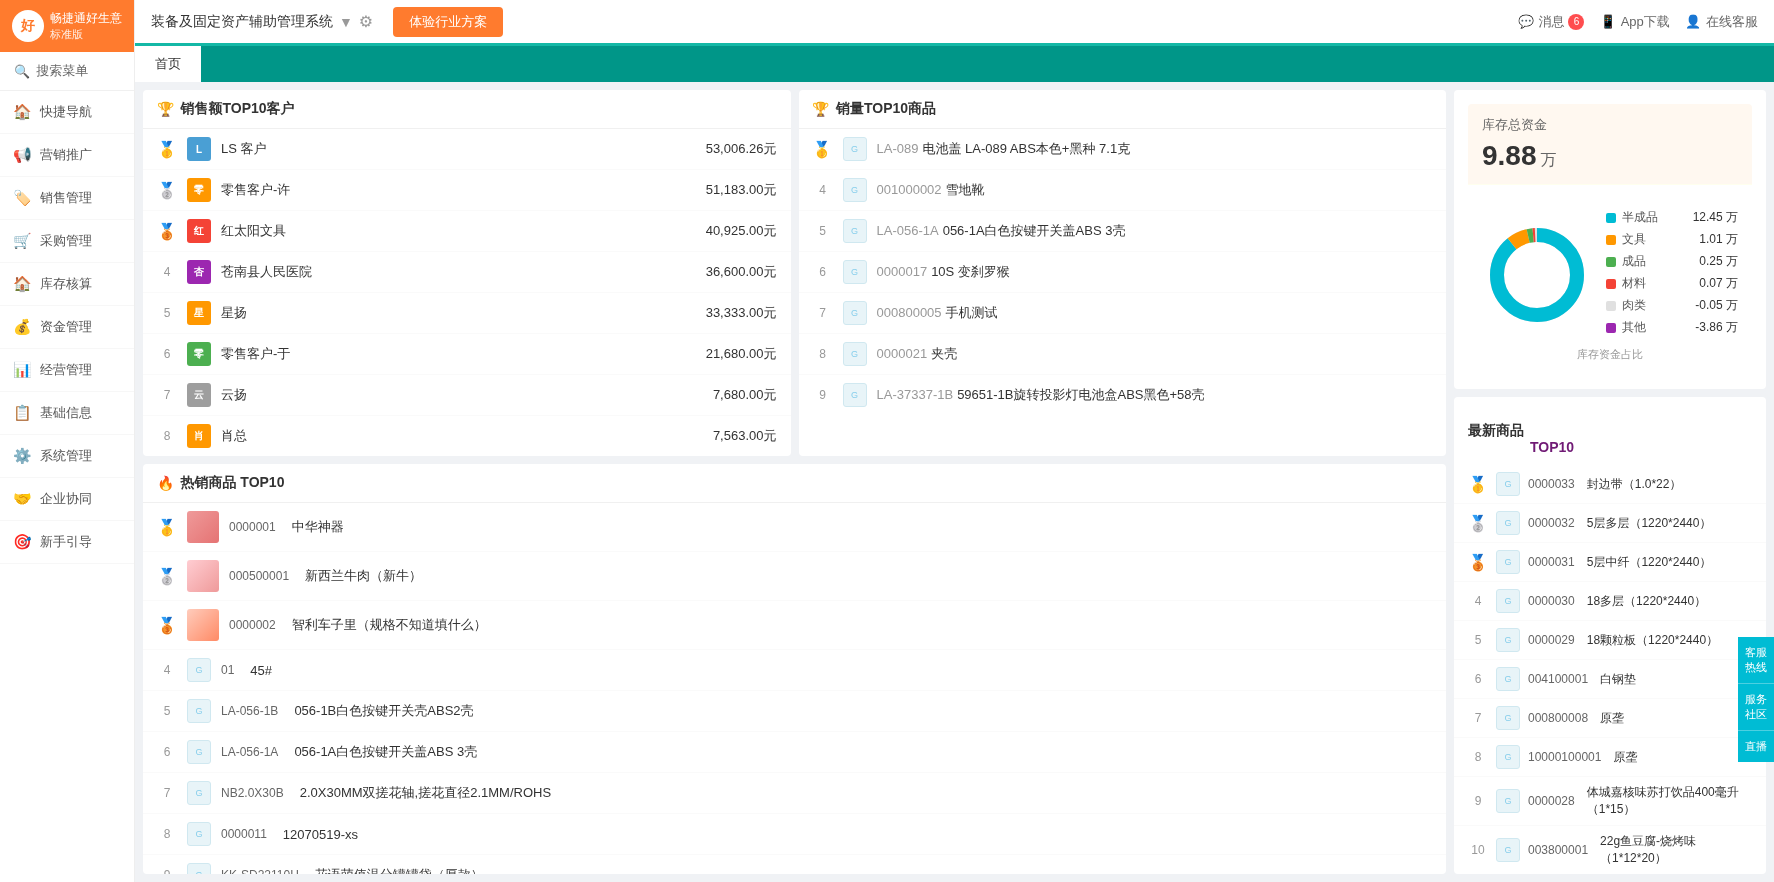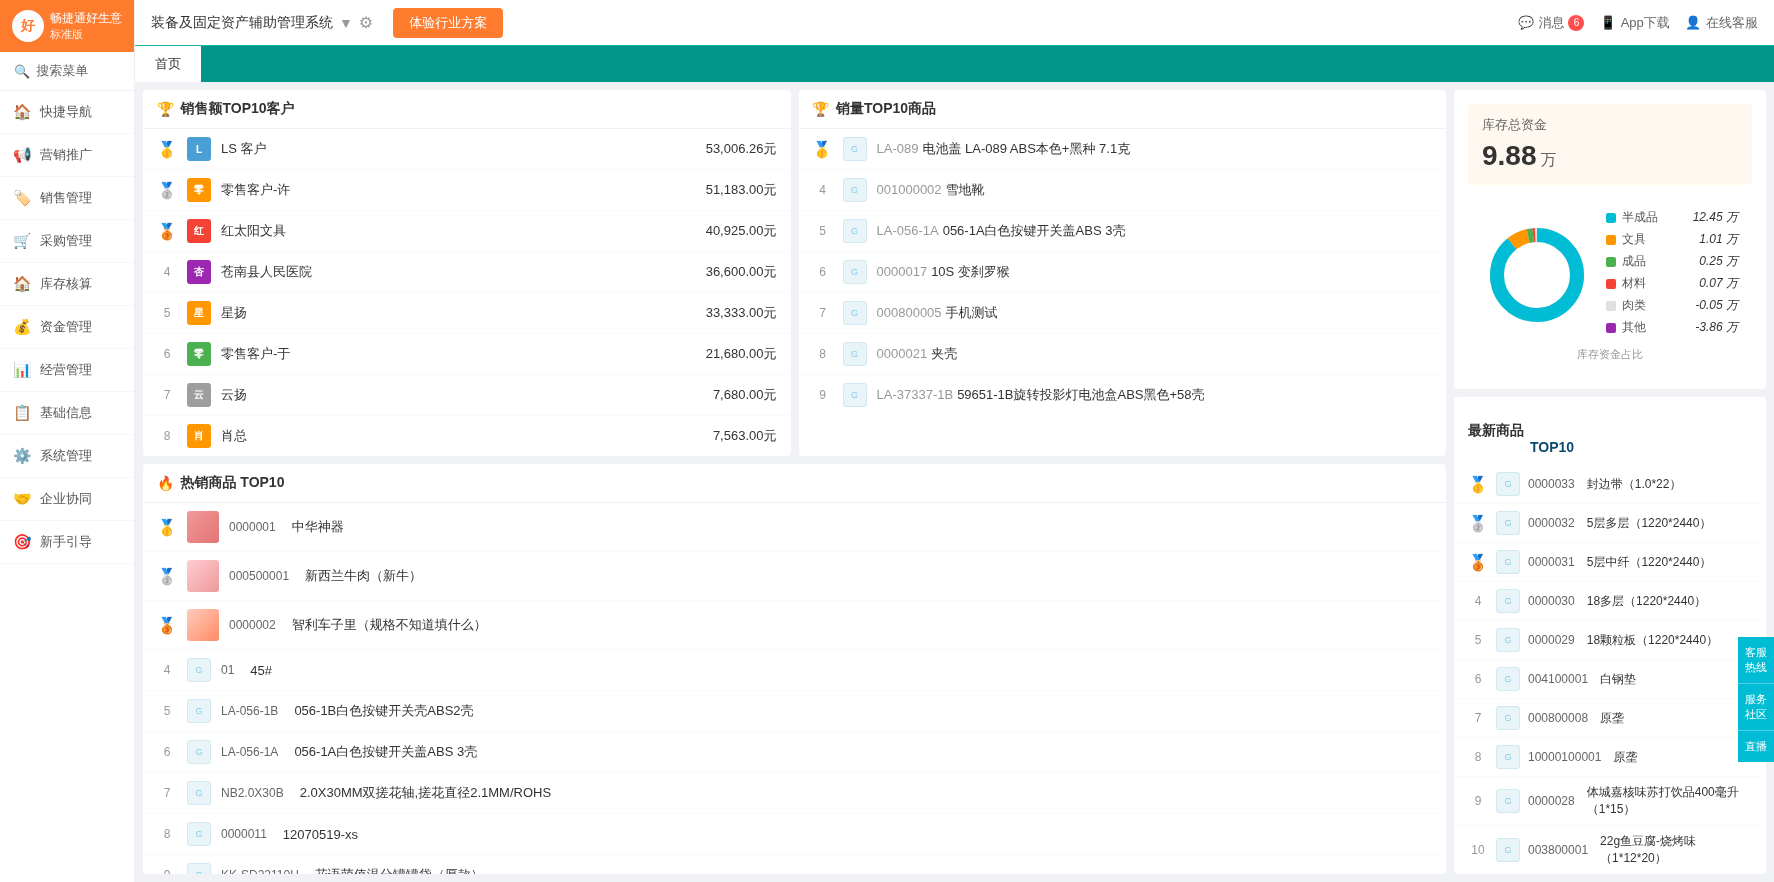--- a/index.html
+++ b/index.html
@@ -52,21 +52,21 @@
 
     
     .main-area {
       flex: 1;
       display: flex;
       flex-direction: column;
       overflow: hidden;
     }
     .topbar {
       background: #fff;
-      border-bottom: 1px solid #14b8a6;
+      border-bottom: 3px solid #14b8a6;
       display: flex;
       align-items: center;
       padding: 0 16px;
       height: 46px;
       gap: 12px;
     }
     .topbar-title {
       display: flex; align-items: center; gap: 6px;
       font-size: 14px; color: #333;
     }
@@ -187,31 +187,31 @@
     
     .donut-wrap { width: 110px; height: 110px; flex-shrink: 0; }
 
     .legend-list { flex: 1; }
     .legend-item {
       display: flex; align-items: center; gap: 6px;
       margin-bottom: 5px; font-size: 12px; color: #555;
     }
     .legend-dot { width: 10px; height: 10px; border-radius: 2px; flex-shrink: 0; }
     .legend-name { flex: 1; }
-    .legend-val { color: #333; font-weight: 500; font-style: italic; }
+    .legend-val { color: #333; font-weight: 500; }
 
     .inv-footer { font-size: 11px; color: #999; margin-top: 6px; text-align: center; }
 
     
     .new-prod-header {
       display: flex; align-items: center; gap: 6px;
       padding: 10px 14px; font-size: 14px; font-weight: bold; text-align: center;
     }
     .new-prod-title-main { color: #333; }
-    .new-prod-title-sub { color: #0c4a6e; margin-top: 32px; }
+    .new-prod-title-sub { color: #701a75; margin-top: 32px; }
 
     .new-prod-row {
       display: flex; align-items: center;
       padding: 7px 14px;
       border-bottom: 1px solid #fafafa;
       gap: 8px;
     }
     .np-rank { width: 20px; text-align: center; font-size: 12px; color: #999; flex-shrink: 0; }
     .np-thumb {
       width: 24px; height: 24px; border-radius: 3px;

